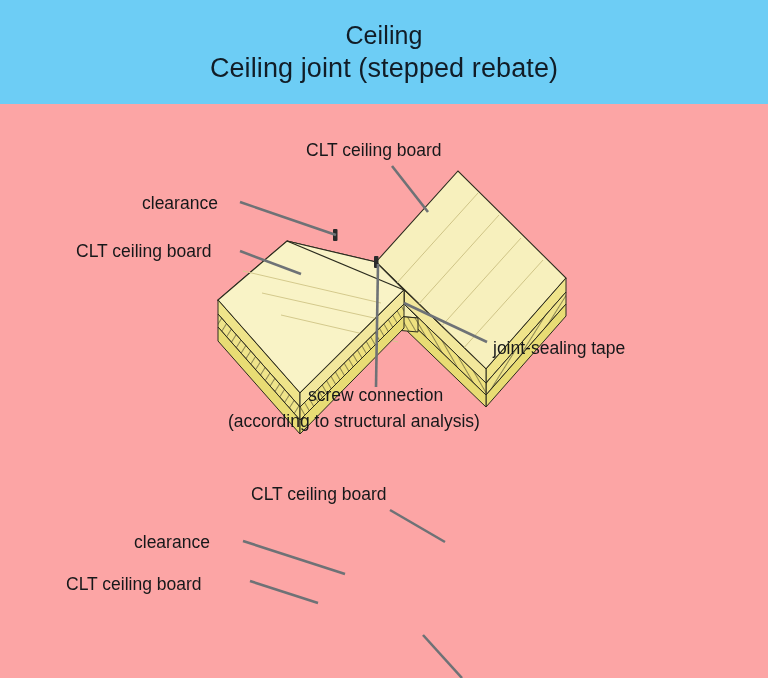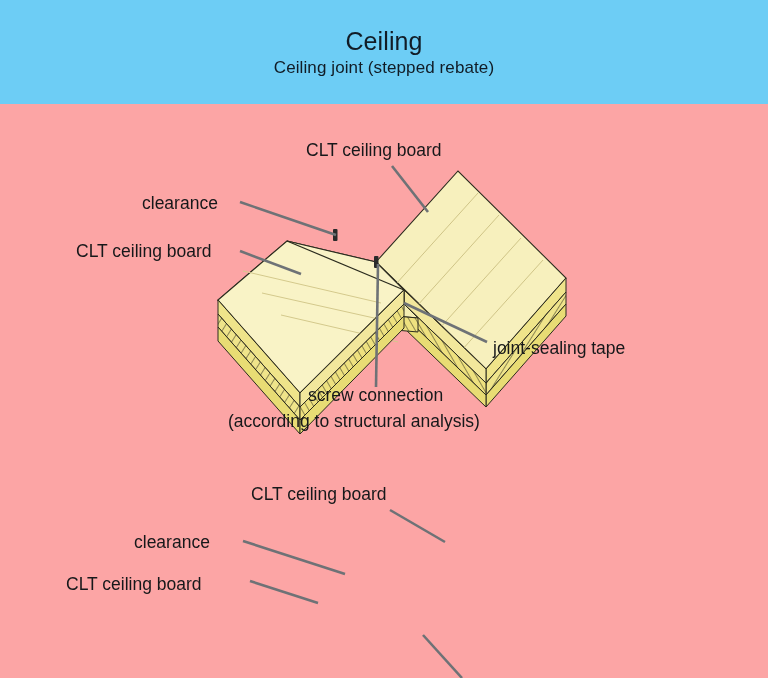--- a/index.html
+++ b/index.html
@@ -33,21 +33,21 @@
     justify-content: center;
     box-sizing: border-box;
   }
   .header-line-1 {
     font-size: 25px;
     color: #111c26;
     line-height: 1.28;
     letter-spacing: 0.1px;
   }
   .header-line-2 {
-    font-size: 17px;
+    font-size: 27px;
     color: #111c26;
     line-height: 1.28;
     letter-spacing: 0.1px;
   }
   #diagram-area {
     position: absolute;
     left: 0;
     top: 104px;
     width: 768px;
     height: 574px;

